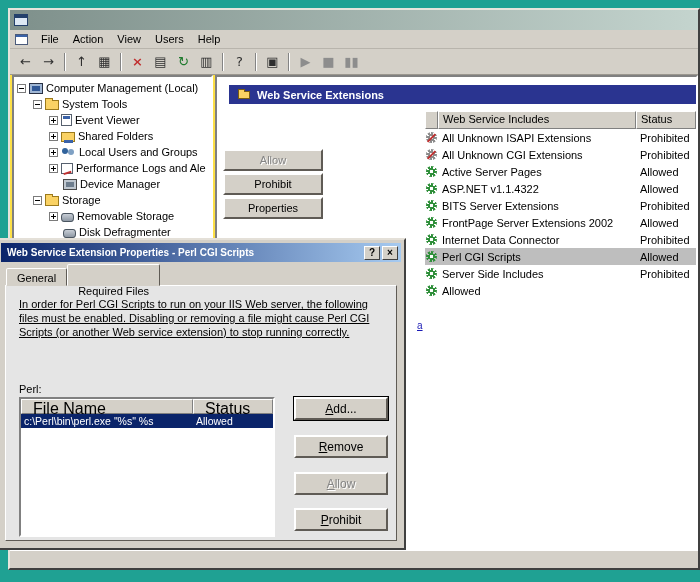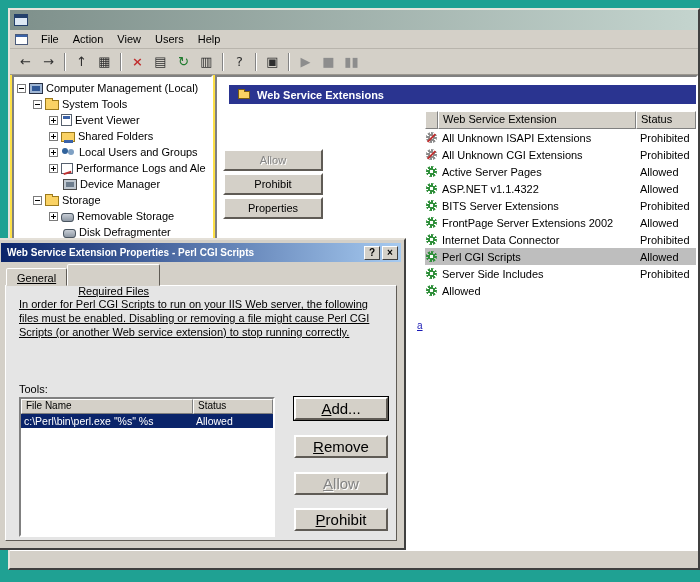--- a/index.html
+++ b/index.html
@@ -119,37 +119,37 @@
     background:linear-gradient(90deg,#0A246A,#A6CAF0);
     display:flex; align-items:center; padding:0 3px 0 6px;
   }
   .dlg-title { color:#FFFFFF; font-weight:bold; font-size:10px; flex:1; white-space:nowrap; overflow:hidden; }
   .tb-btn { width:16px; height:14px; margin-left:2px; background:#D4D0C8; flex:none;
     border:1px solid; border-color:#FFFFFF #404040 #404040 #FFFFFF;
     font:bold 10px/11px "Liberation Sans", sans-serif; text-align:center; padding:0; color:#000; }
   .tabs { position:absolute; top:25px; left:8px; height:21px; display:flex; align-items:flex-end; z-index:2; }
   .tab { height:18px; padding:3px 10px 0; background:#D4D0C8;
     border:1px solid; border-color:#FFFFFF #5F5B55 transparent #FFFFFF;
-    border-top-left-radius:2px; border-top-right-radius:2px;text-decoration:underline; }
+    border-top-left-radius:2px; border-top-right-radius:2px; }
   .tab.active { height:21px; padding-top:20px; position:relative; z-index:3; }
   .panel { position:absolute; top:45px; left:7px; right:7px; bottom:7px; background:#e5e5e5;
     border:1px solid; border-color:#FFFFFF #5F5B55 #5F5B55 #FFFFFF;text-decoration:underline; }
   .desc { margin:11px 12px 0 13px; width:356px; font-size:11px; line-height:14px; }
   .files-label { position:absolute; left:13px; top:97px; }
   .listbox { position:absolute; left:13px; top:111px; width:256px; height:140px; background:#FFFFFF;
     border:2px solid; border-color:#808080 #FFFFFF #FFFFFF #808080; overflow:hidden; }
   .lb-head { display:flex; height:15px; }
-  .lb-h { background:#D4D0C8; border:1px solid; border-color:#FFFFFF #808080 #808080 #FFFFFF; font-size:10px; padding:0 4px; white-space:nowrap; }
+  .lb-h { background:#D4D0C8; border:1px solid; border-color:#FFFFFF #808080 #808080 #FFFFFF; font-size:16px; padding:0 11px; white-space:nowrap; }
   .lb-h1 { width:172px; } .lb-h2 { flex:1; }
   .lb-row { display:flex; align-items:center; height:14px; font-size:10.5px; }
   .lb-row.sel { background:#0A246A; color:#FFFFFF; }
   .lb-c1 { width:172px; padding-left:3px; white-space:nowrap; overflow:hidden; }
   .lb-c2 { flex:1; padding-left:3px; white-space:nowrap; }
   .dlg-btn { position:absolute; left:288px; width:94px; height:23px; background:#D4D0C8;
-    border:2px solid; border-color:#FFFFFF #5F5B55 #5F5B55 #FFFFFF; font-family:inherit; font-size:15px; color:#000; }
+    border:2px solid; border-color:#FFFFFF #5F5B55 #5F5B55 #FFFFFF; font-family:inherit; font-size:12px; color:#000; }
   .dlg-btn span { display:block; }
   .dlg-btn span::first-letter { text-decoration:underline; }
   .dlg-btn.default { box-shadow:0 0 0 1px #000000; }
   .dlg-btn.disabled span { color:#848484; text-shadow:1px 1px 0 #FFFFFF; }
   #add-btn { top:111px; } #remove-btn { top:149px; } #dlg-allow-btn { top:186px; } #dlg-prohibit-btn { top:222px; }
 </style>
 </head>
 <body>
 
 <div>
@@ -276,21 +276,21 @@
           <span class="band-folder"></span>
           <span>Web Service Extensions</span>
         </div>
 
         <button class="act-btn disabled" id="allow-btn">Allow</button>
         <button class="act-btn" id="prohibit-btn">Prohibit</button>
         <button class="act-btn" id="properties-btn">Properties</button>
 
         <div class="xhead">
           <div class="hc hc0"></div>
-          <div class="hc hc1">Web Service Extension</div>
+          <div class="hc hc1">Web Service Includes</div>
           <div class="hc hc2">Status</div>
         </div>
 
         <div class="xrows">
           <div class="xrow">
             <span class="c0">
                 <span class="gear gear-gray"></span>
               </span>
             <span class="c1">All Unknown ISAPI Extensions</span>
             <span class="c2">Prohibited</span>
@@ -373,21 +373,21 @@
       <button class="tb-btn">×</button>
     </div>
 
     <div class="tabs">
       <div class="tab">General</div>
       <div class="tab active">Required Files</div>
     </div>
 
     <div class="panel">
       <p class="desc">In order for Perl CGI Scripts to run on your IIS Web server, the following files must be enabled.  Disabling or removing a file might cause Perl CGI Scripts (or another Web service extension) to stop running correctly.</p>
-      <div class="files-label">Tools:</div>
+      <div class="files-label">Perl:</div>
 
       <div class="listbox">
         <div class="lb-head">
           <div class="lb-h lb-h1">File Name</div>
           <div class="lb-h lb-h2">Status</div>
         </div>
         <div class="lb-row sel">
           <span class="lb-c1">c:\Perl\bin\perl.exe "%s" %s</span>
           <span class="lb-c2">Allowed</span>
         </div>

